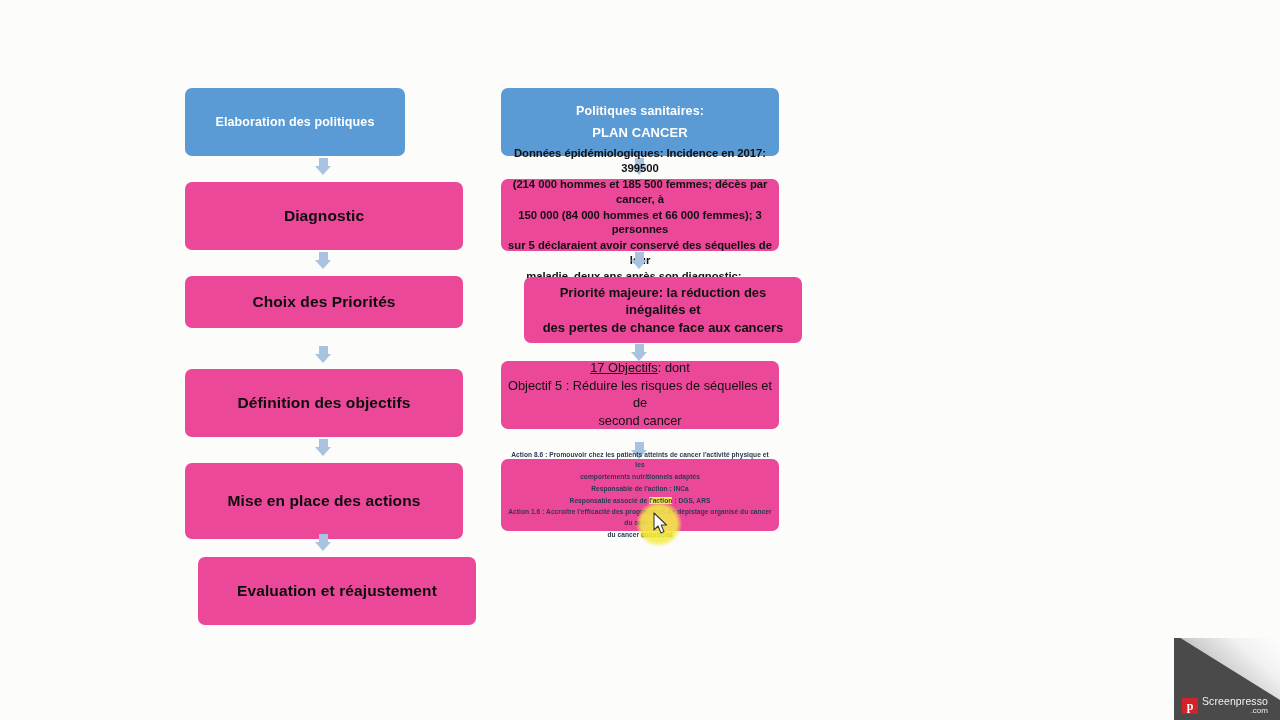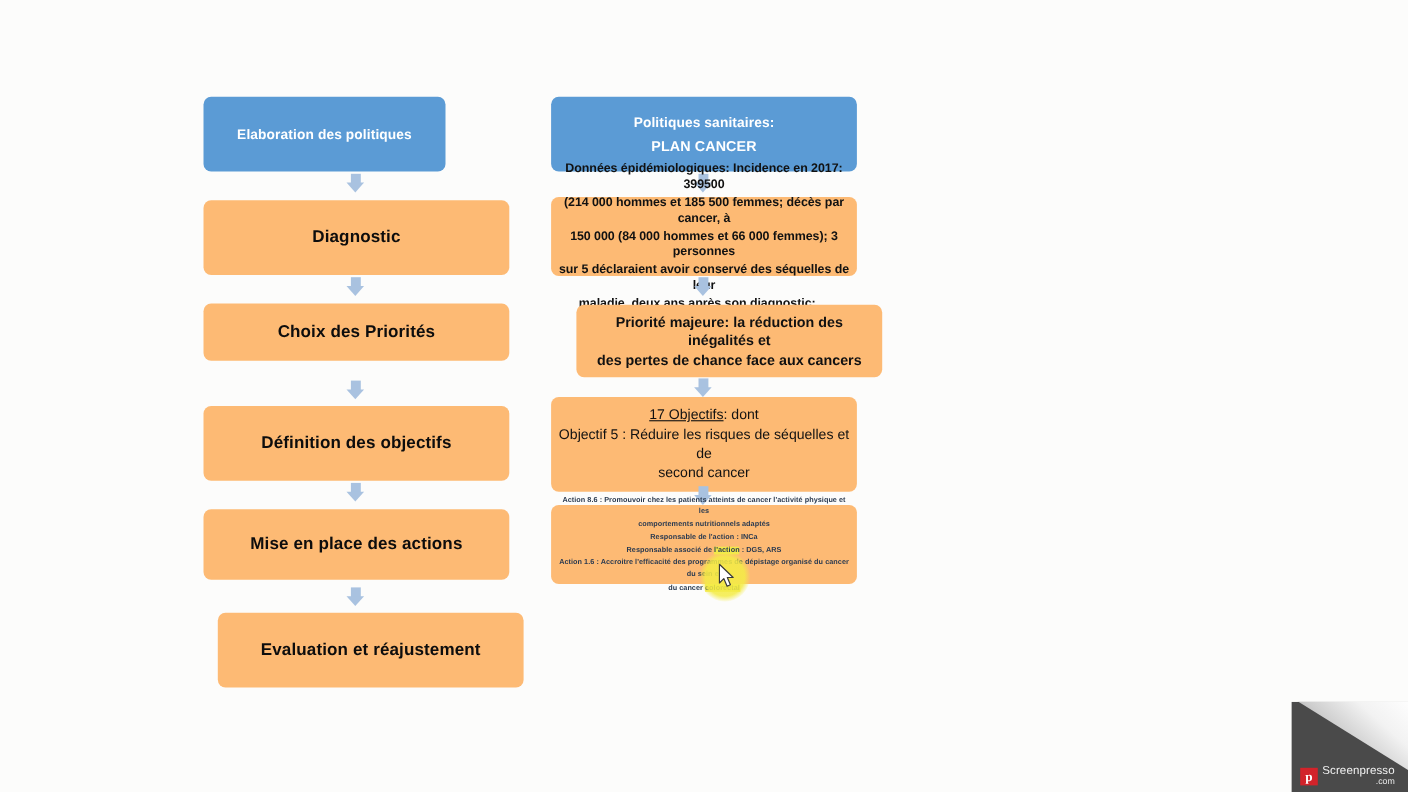--- a/index.html
+++ b/index.html
@@ -34,21 +34,21 @@
     padding: 4px 7px;
   }
   .box.header {
     background: #5b9bd5;
     color: #ffffff;
     font-size: 12.5px;
     font-weight: 600;
     letter-spacing: .1px;
   }
   .box.light {
-    background: #fdba74;
+    background: #ec4899;
   }
 
   .box-inner {
     width: 100%;
   }
 
   
   .stage-label {
     font-size: 15.5px;
     font-weight: 700;
@@ -220,21 +220,21 @@
 
   <div class="box light" style="left:185px; top:369px; width:278px; height:68px;">
     <div class="box-inner stage-label">Définition des objectifs</div>
   </div>
 
   <div class="arrow" style="left:315px; top:439px;">
     <div class="stem"></div>
     <div class="head"></div>
   </div>
 
-  <div class="box light" style="left:185px; top:463px; width:278px; height:64px;">
+  <div class="box light" style="left:185px; top:463px; width:278px; height:76px;">
     <div class="box-inner stage-label">Mise en place des actions</div>
   </div>
 
   <div class="arrow" style="left:315px; top:534px;">
     <div class="stem"></div>
     <div class="head"></div>
   </div>
 
   <div class="box light" style="left:198px; top:557px; width:278px; height:68px;">
     <div class="box-inner stage-label">Evaluation et réajustement</div>
@@ -272,21 +272,21 @@
       <span class="line">Priorité majeure: la réduction  des inégalités et</span>
       <span class="line">des pertes de chance face aux cancers</span>
     </div>
   </div>
 
   <div class="arrow" style="left:631px; top:344px;">
     <div class="stem"></div>
     <div class="head"></div>
   </div>
 
-  <div class="box light" style="left:501px; top:361px; width:278px; height:86px;">
+  <div class="box light" style="left:501px; top:361px; width:278px; height:68px;">
     <div class="box-inner body-lg">
       <span class="line">
         <span class="u">17 Objectifs</span><span>: dont</span>
       </span>
       <span class="line gap">Objectif 5 : Réduire les risques de séquelles et de</span>
       <span class="line">second cancer</span>
     </div>
   </div>
 
   <div class="arrow" style="left:631px; top:442px;">

